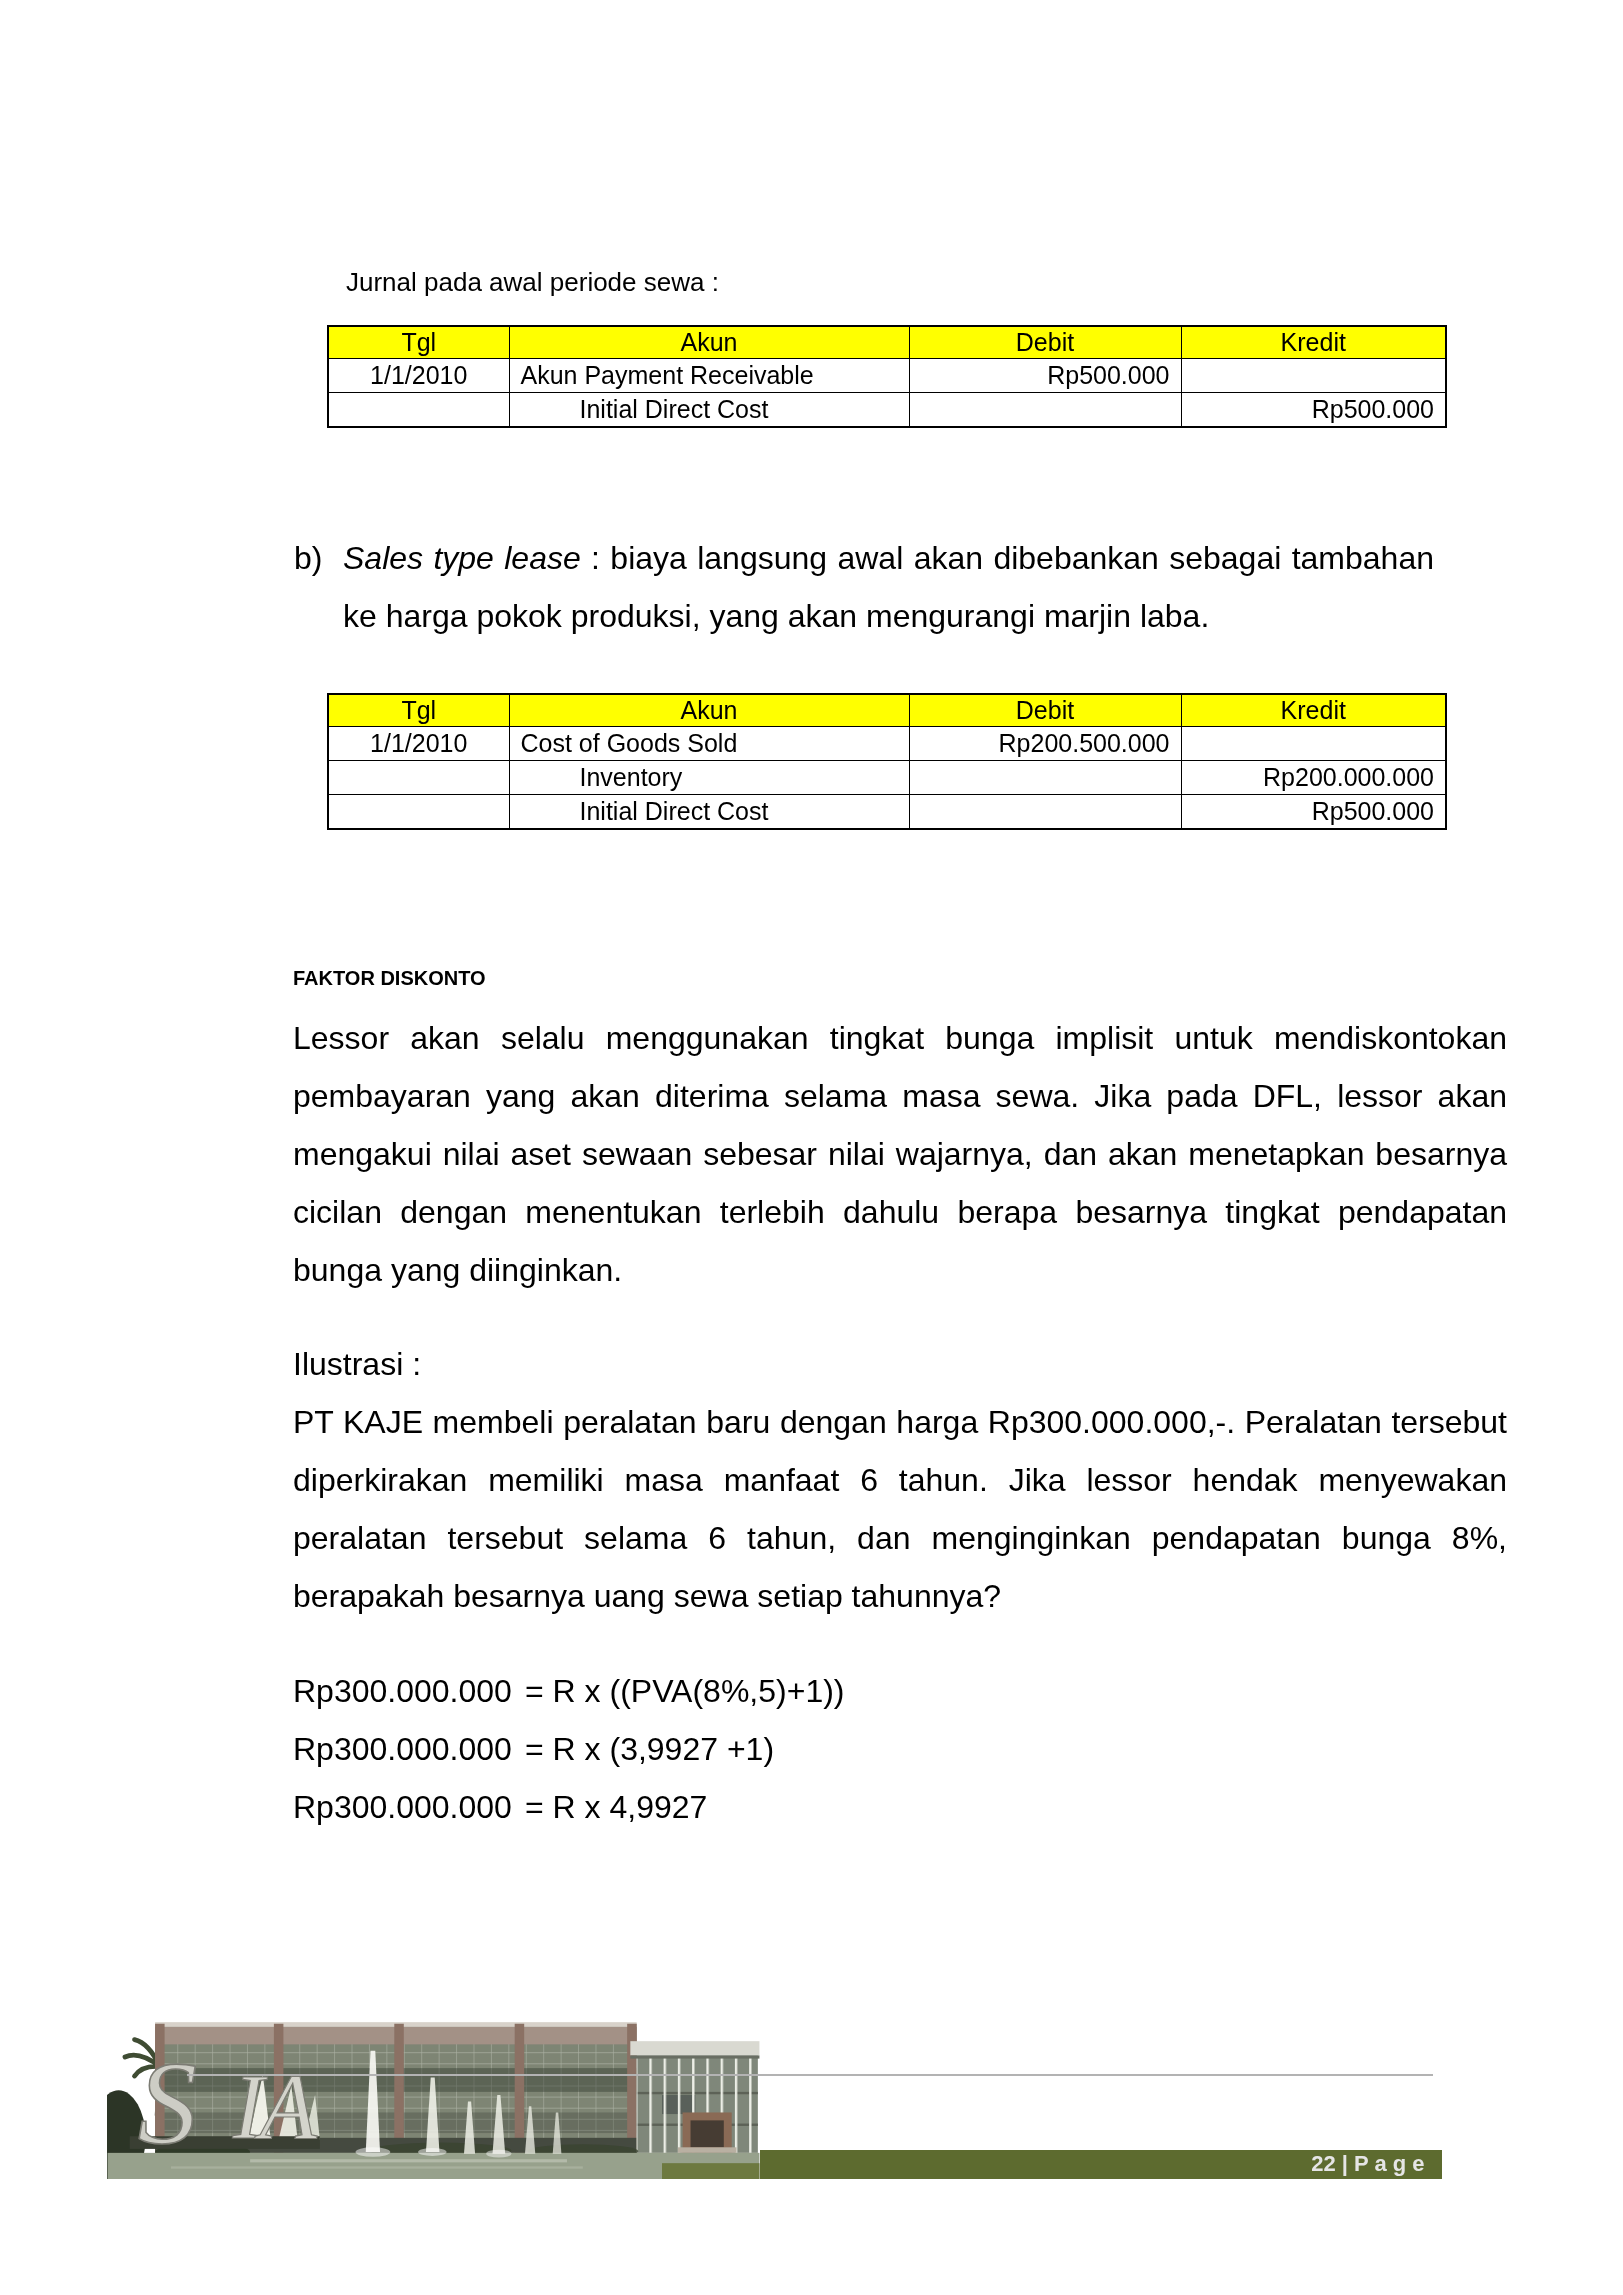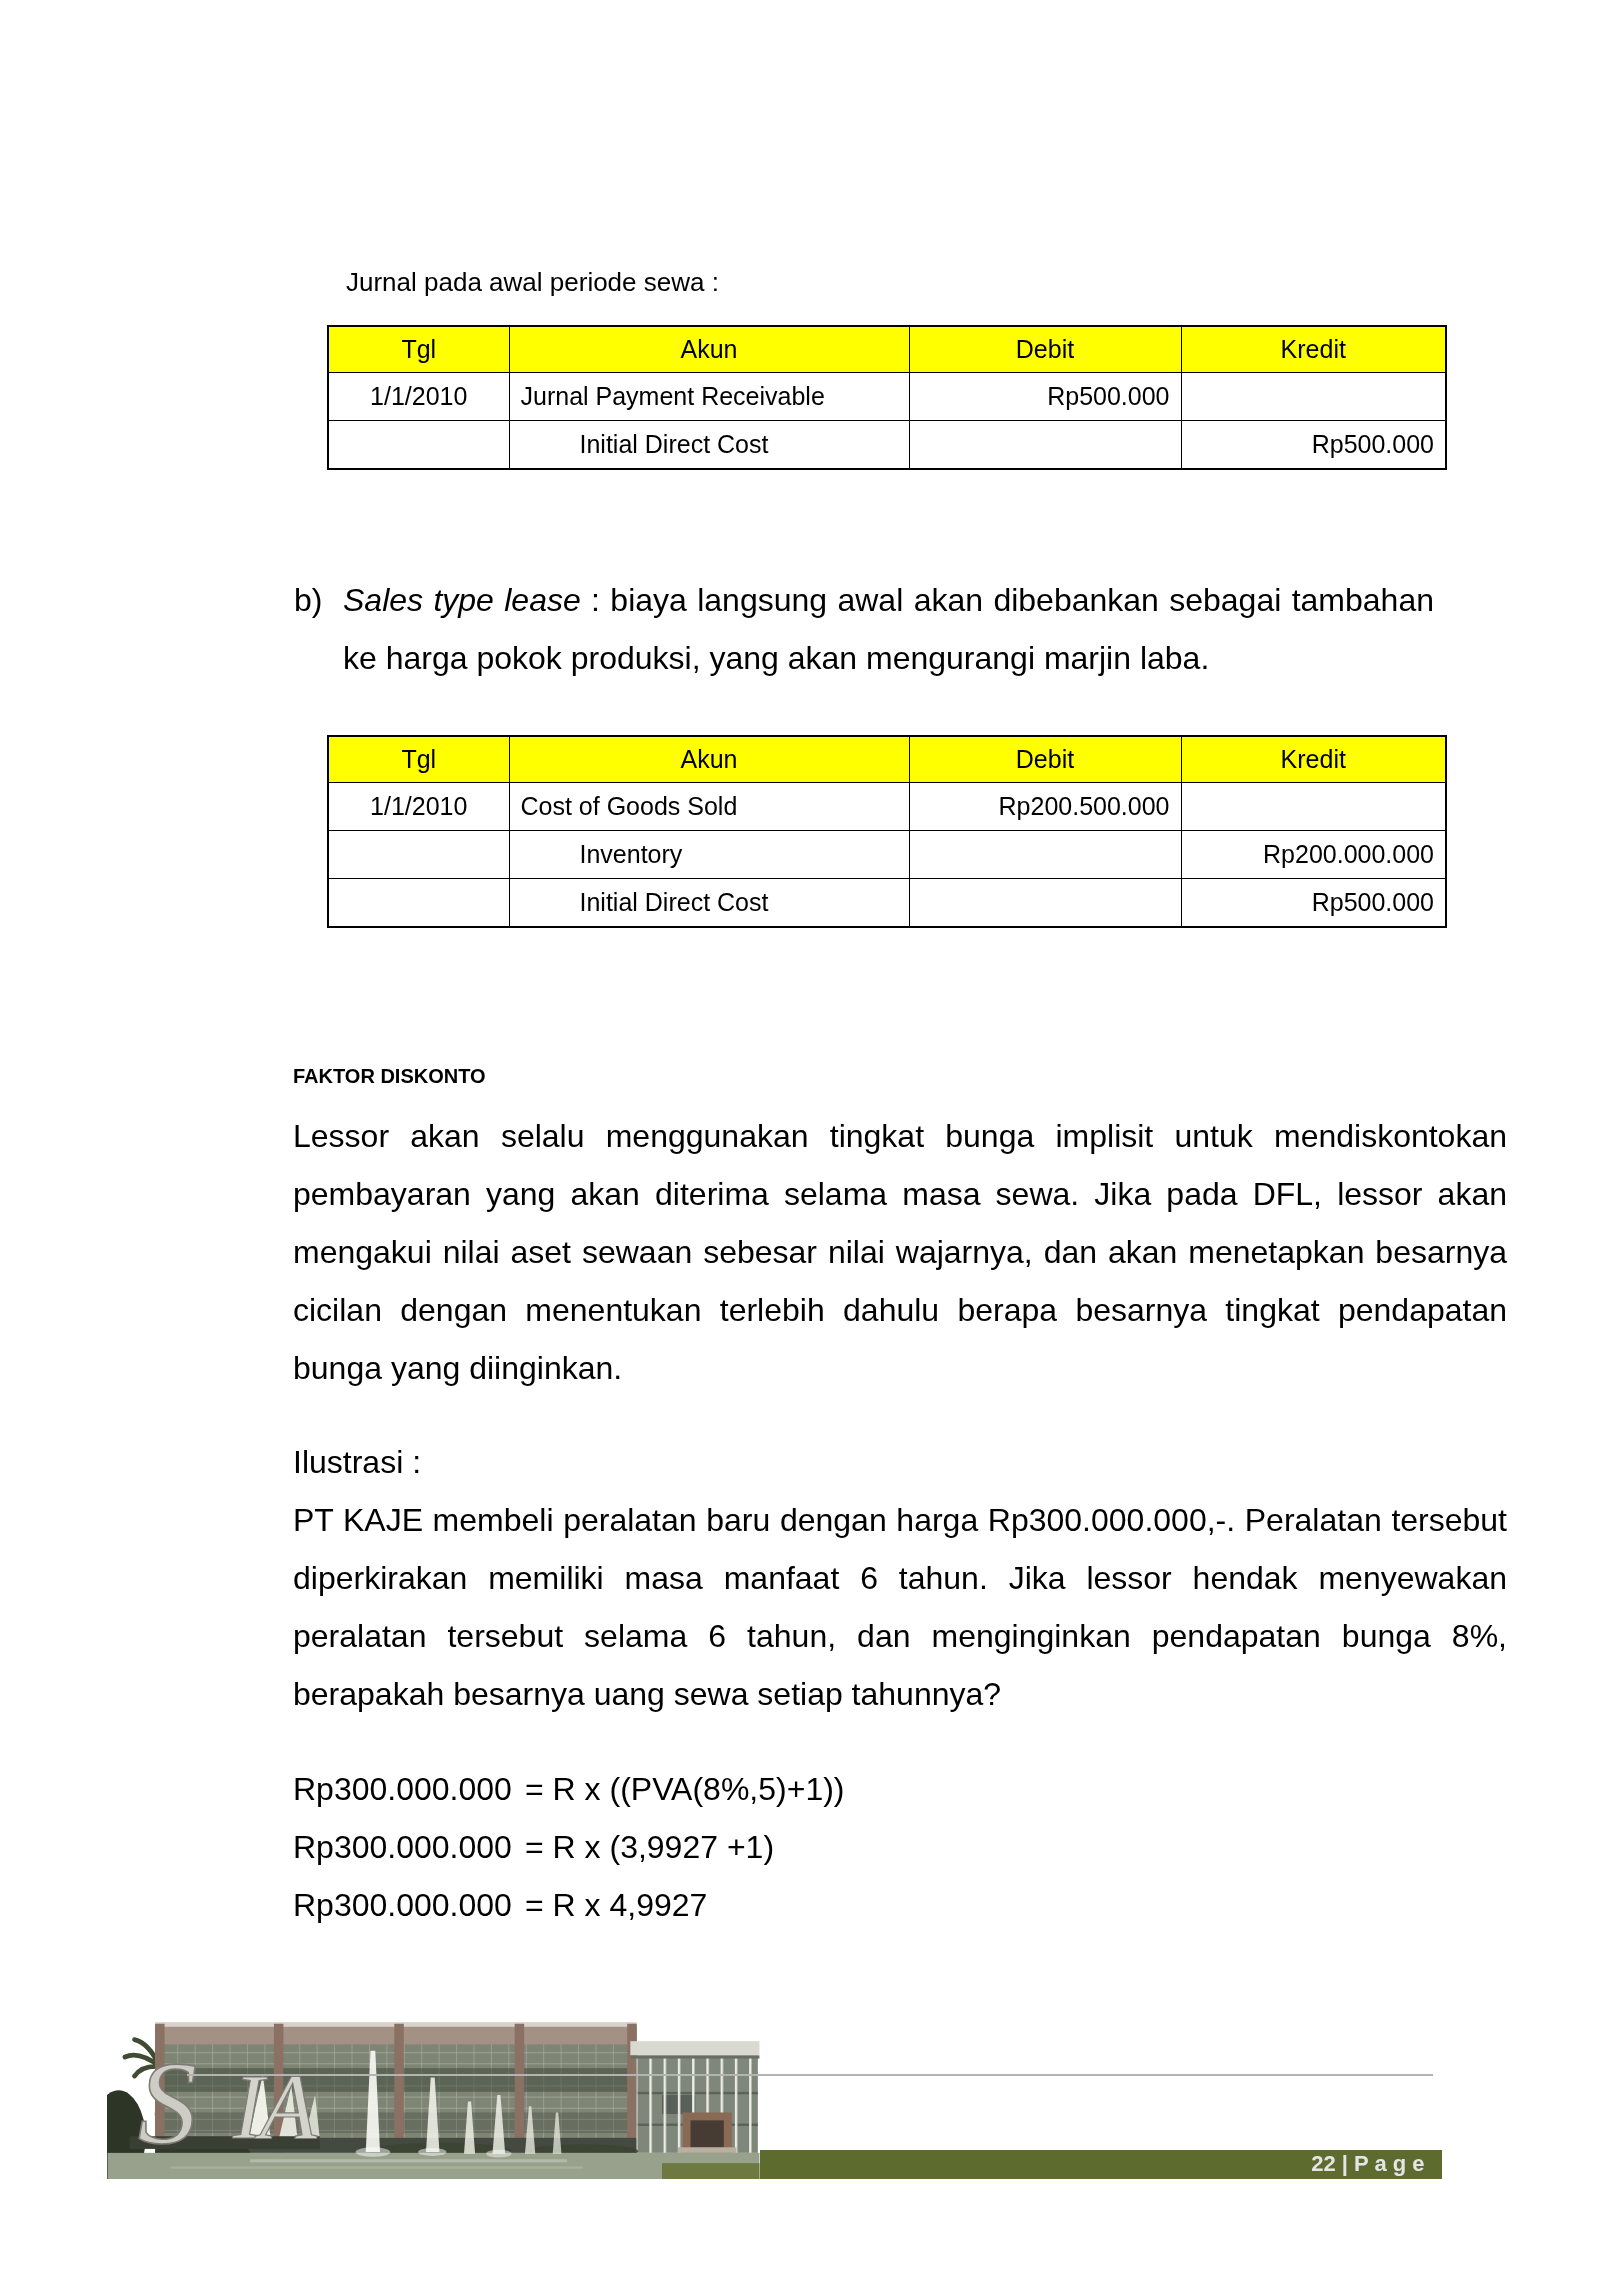--- a/index.html
+++ b/index.html
@@ -22,21 +22,21 @@
   }
   table.journal{
     border-collapse:collapse;
     margin-left:327px;
     width:1120px;
     table-layout:fixed;
     font-size:25px;
   }
   table.journal td,table.journal th{
     border:1.6px solid #000;
-    padding:7px 11px;
+    padding:0 11px;
     font-weight:normal;
     overflow:hidden;white-space:nowrap;
   }
   table.journal{border:2.4px solid #000;}
   table.journal th{
     background:#ffff00;
     text-align:center;
     height:31px;
   }
   table.journal td{height:33px;}
@@ -120,21 +120,21 @@
         </colgroup>
       <tbody>
           <tr>
         <th>Tgl</th>
         <th>Akun</th>
         <th>Debit</th>
         <th>Kredit</th>
       </tr>
       <tr>
         <td class="tgl">1/1/2010</td>
-        <td class="akun">Jurnal Payment Receivable</td>
+        <td class="akun">Akun Payment Receivable</td>
         <td class="amount">Rp500.000</td>
         <td class="amount"></td>
       </tr>
       <tr>
         <td class="tgl"></td>
         <td class="akun indent">Initial Direct Cost</td>
         <td class="amount"></td>
         <td class="amount">Rp500.000</td>
       </tr>
     </tbody>

